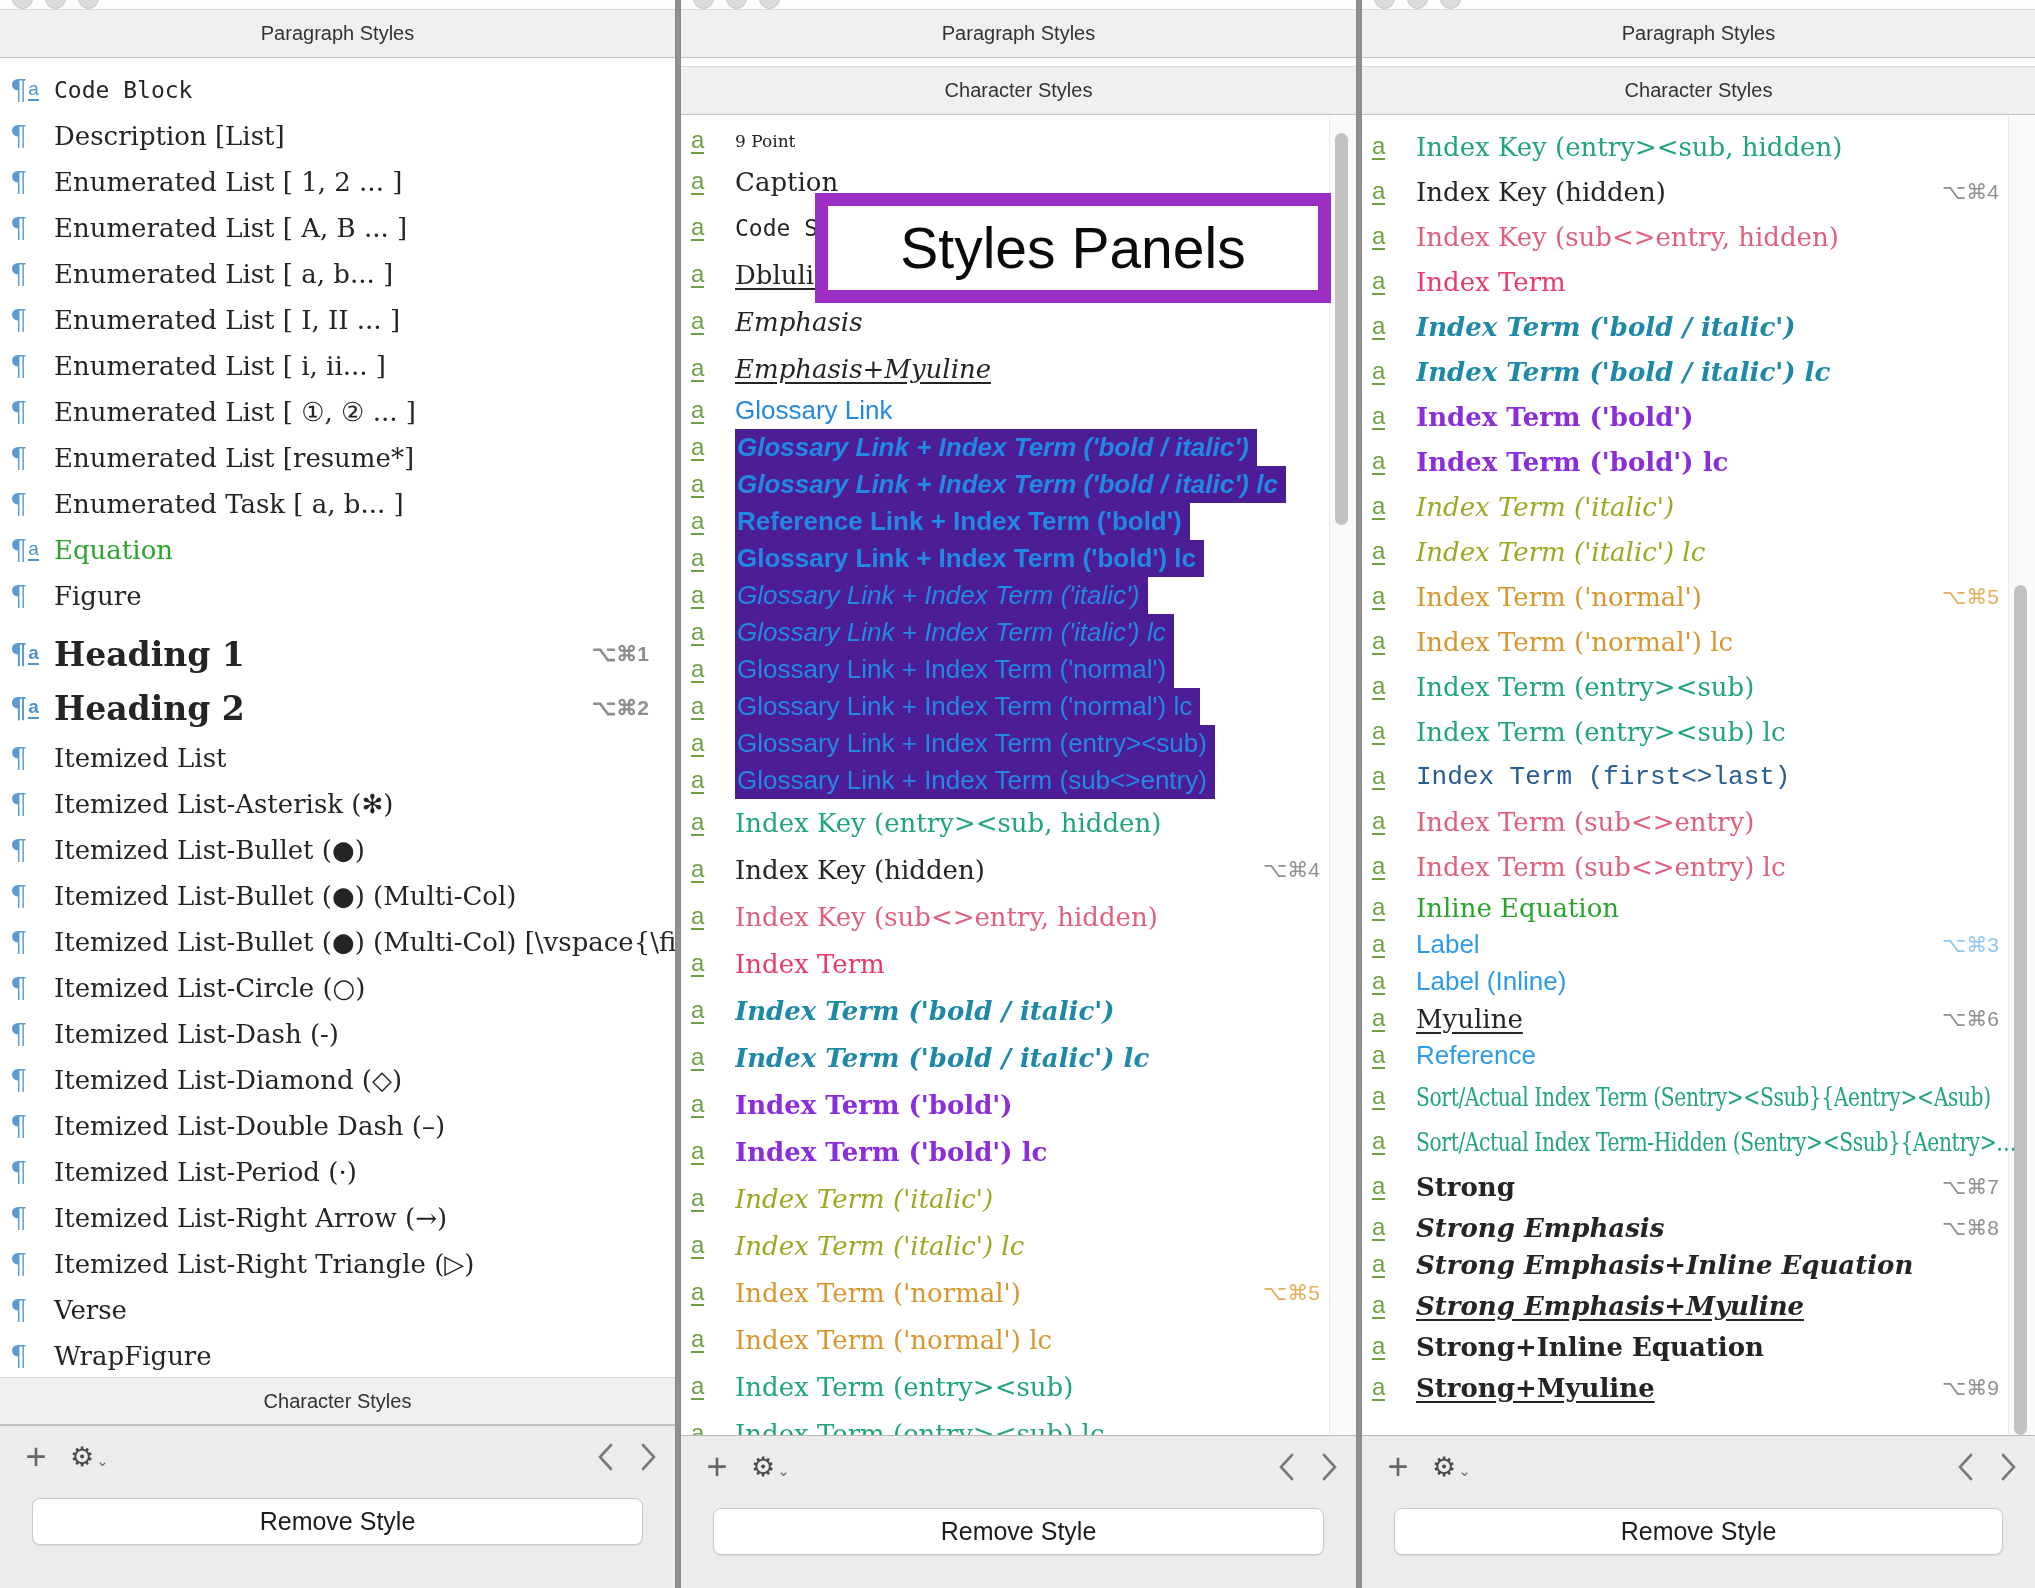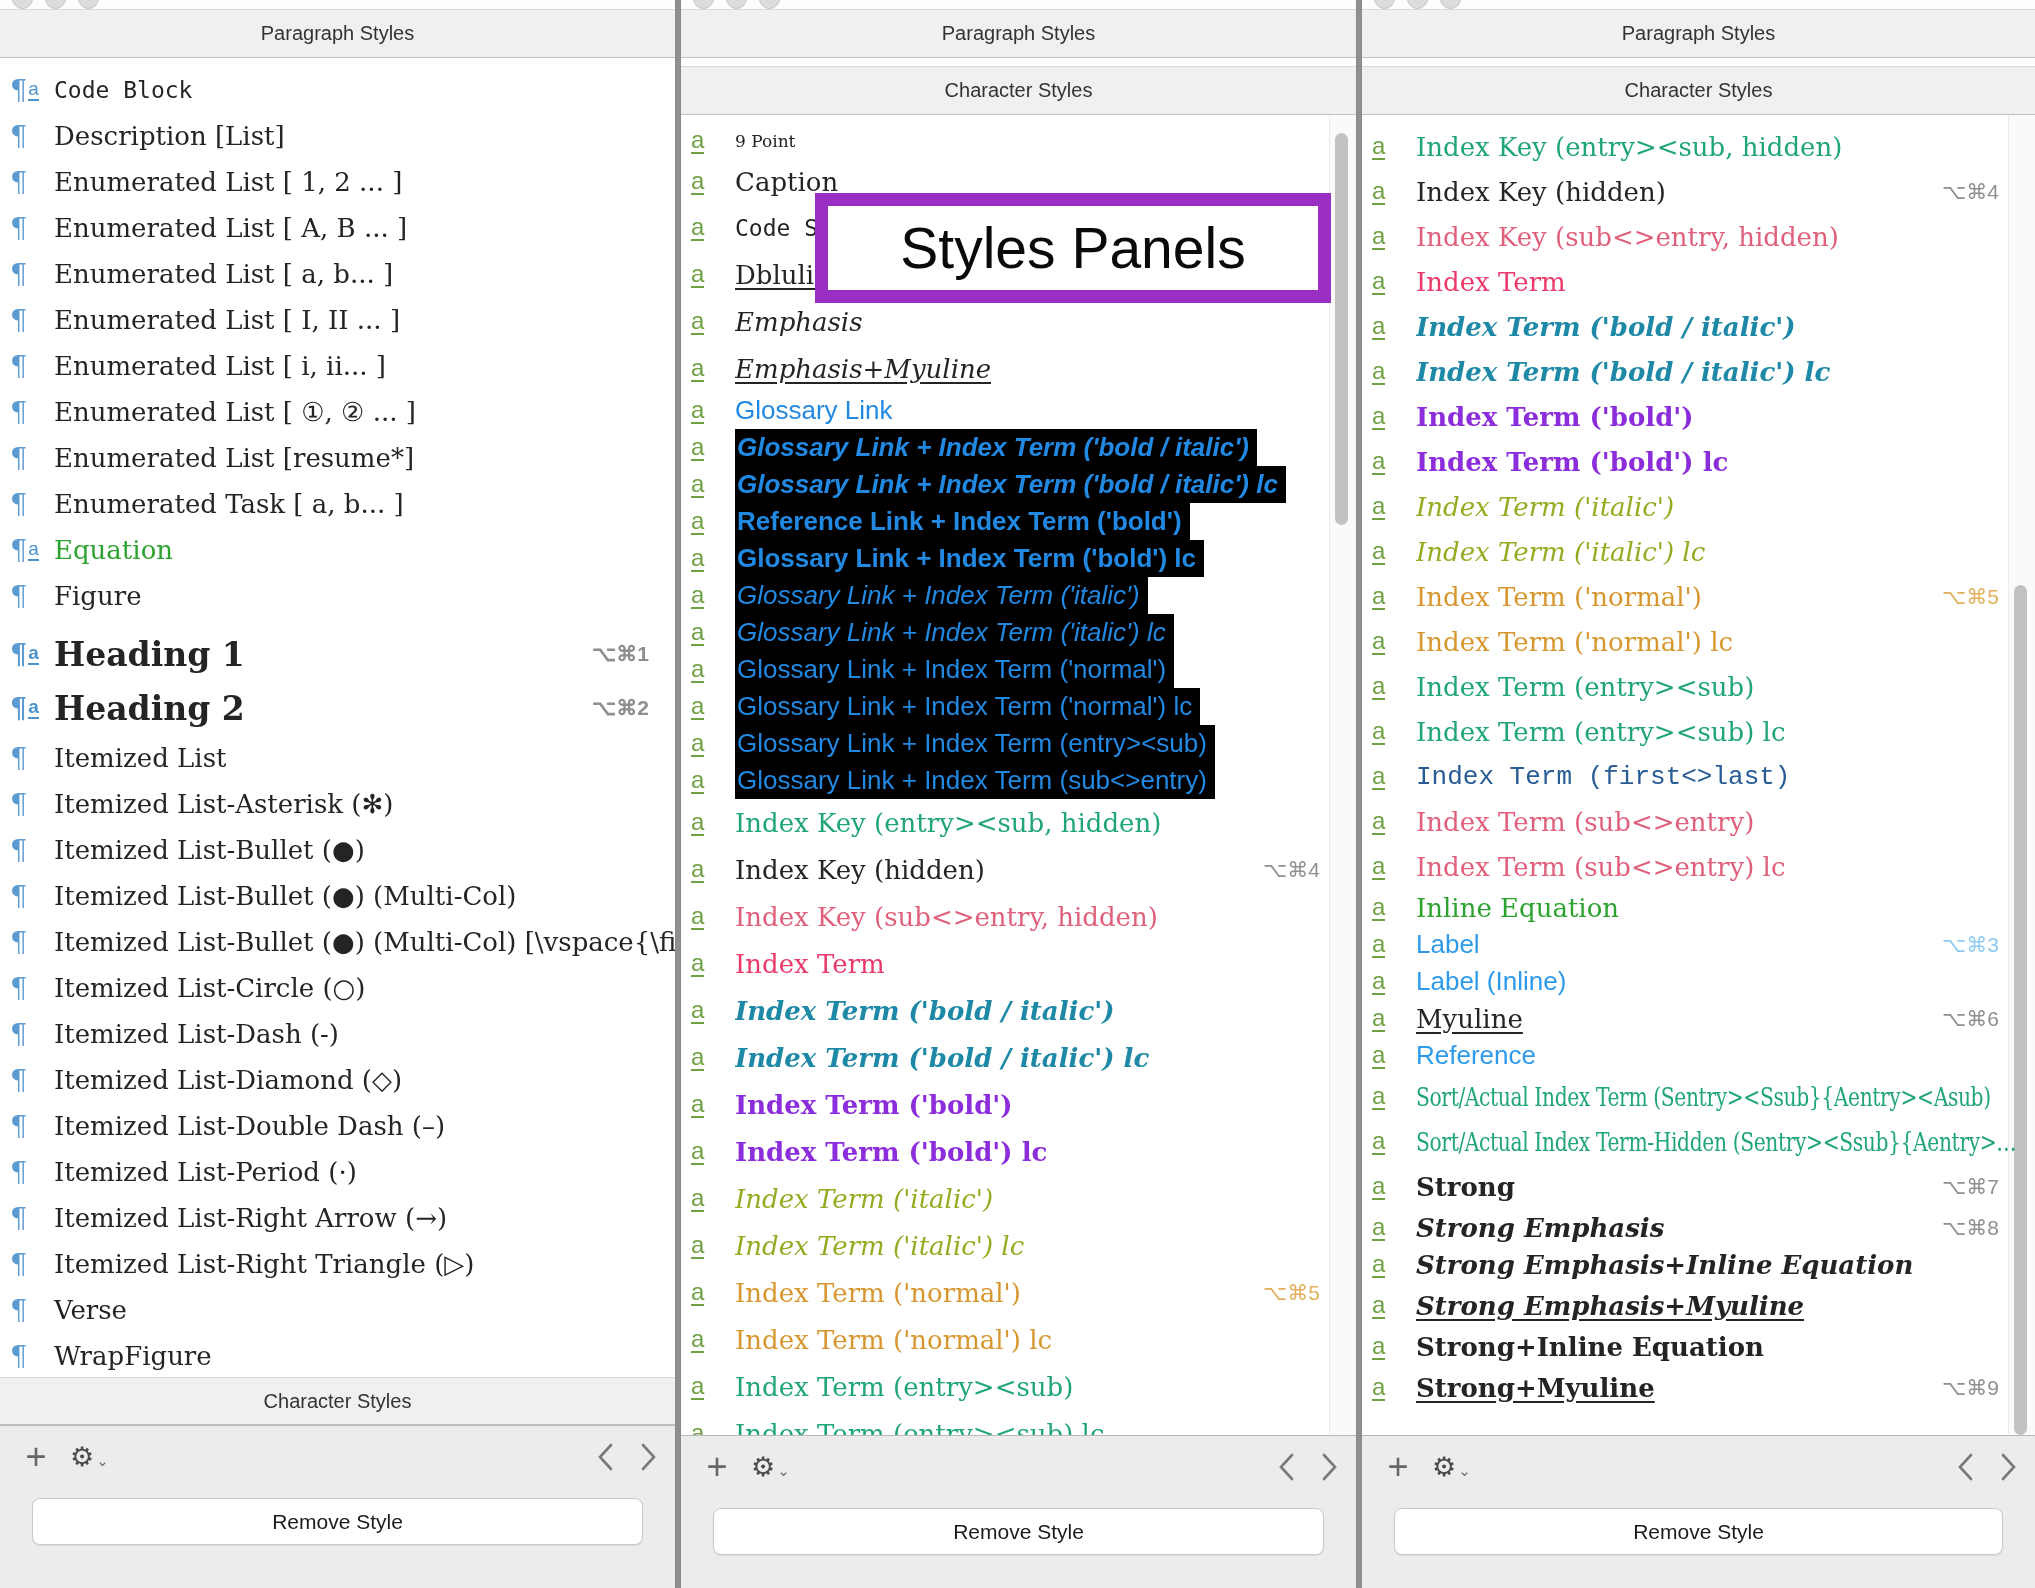--- a/index.html
+++ b/index.html
@@ -32,21 +32,21 @@
   .pa{font-family:"Liberation Sans",sans-serif;font-size:19px;line-height:1.05;color:#4d94cc;
       border-bottom:2px solid #4d94cc;margin-left:1px;}
   .ca{font-family:"Liberation Sans",sans-serif;font-size:24px;line-height:1.0;color:#6fa043;
       border-bottom:2px solid #6fa043;font-weight:500;}
   .lbl{overflow:hidden;}
   .lbl .txt{display:inline-block;}
   .b .txt{font-weight:bold;}
   .i .txt{font-style:italic;}
   .u1 .txt{text-decoration:underline;text-underline-offset:4px;}
   .u2 .txt{text-decoration:underline double;text-underline-offset:4px;}
-  .hl .txt{background:#000000;padding:3px 8px 3px 2px;}
+  .hl .txt{background:#4c1d95;padding:3px 8px 3px 2px;}
   .cond .txt{transform:scaleX(0.78);transform-origin:left center;letter-spacing:-0.5px;}
   .sc{margin-left:auto;flex:none;font-family:"Liberation Sans",sans-serif;font-size:21px;
       color:#8f8f8f;padding-right:26px;}
   .wmid .sc,.wright .sc{padding-right:36px;}
   
   .sbar{position:absolute;top:0;bottom:0;right:0;width:26px;background:#fafafa;
         border-left:1px solid #ebebeb;}
   .sthumb{position:absolute;left:5px;width:13px;border-radius:7px;background:#c2c2c2;}
   
   .footbar{height:46px;}
@@ -55,21 +55,21 @@
          align-items:center;height:62px;padding:0 18px;color:#5c5c5c;}
   .tbtn{display:flex;align-items:center;justify-content:center;cursor:default;}
   .plus{font-size:36px;font-weight:200;color:#666;width:36px;}
   .gear{margin-left:16px;font-size:27px;color:#4a4a4a;}
   .gearchev{font-size:15px;color:#6a6a6a;margin-left:2px;margin-top:8px;}
   .navs{margin-left:auto;display:flex;gap:26px;}
   .navchev svg{display:block;}
   .removerow{flex:none;background:#ececeb;height:100%;display:flex;justify-content:center;
              align-items:flex-start;padding-top:10px;}
   .removebtn{width:calc(100% - 64px);height:47px;background:#fff;border:1px solid #c9c9c9;
-             border-radius:8px;font-family:"Liberation Sans",sans-serif;font-size:21px;color:#1c1c1c;
+             border-radius:8px;font-family:"Liberation Sans",sans-serif;font-size:25px;color:#1c1c1c;
              box-shadow:0 1px 1px rgba(0,0,0,0.08);}
   
   .annot{position:absolute;left:815px;top:193px;width:516px;height:110px;background:#fff;
          border:13px solid #9b2fc4;box-sizing:border-box;display:flex;align-items:center;
          justify-content:center;z-index:50;}
   .annot span{font-family:"Liberation Sans",sans-serif;font-size:57px;color:#0a0a0a;
               letter-spacing:0px;}
 </style>
 </head>
 <body>

